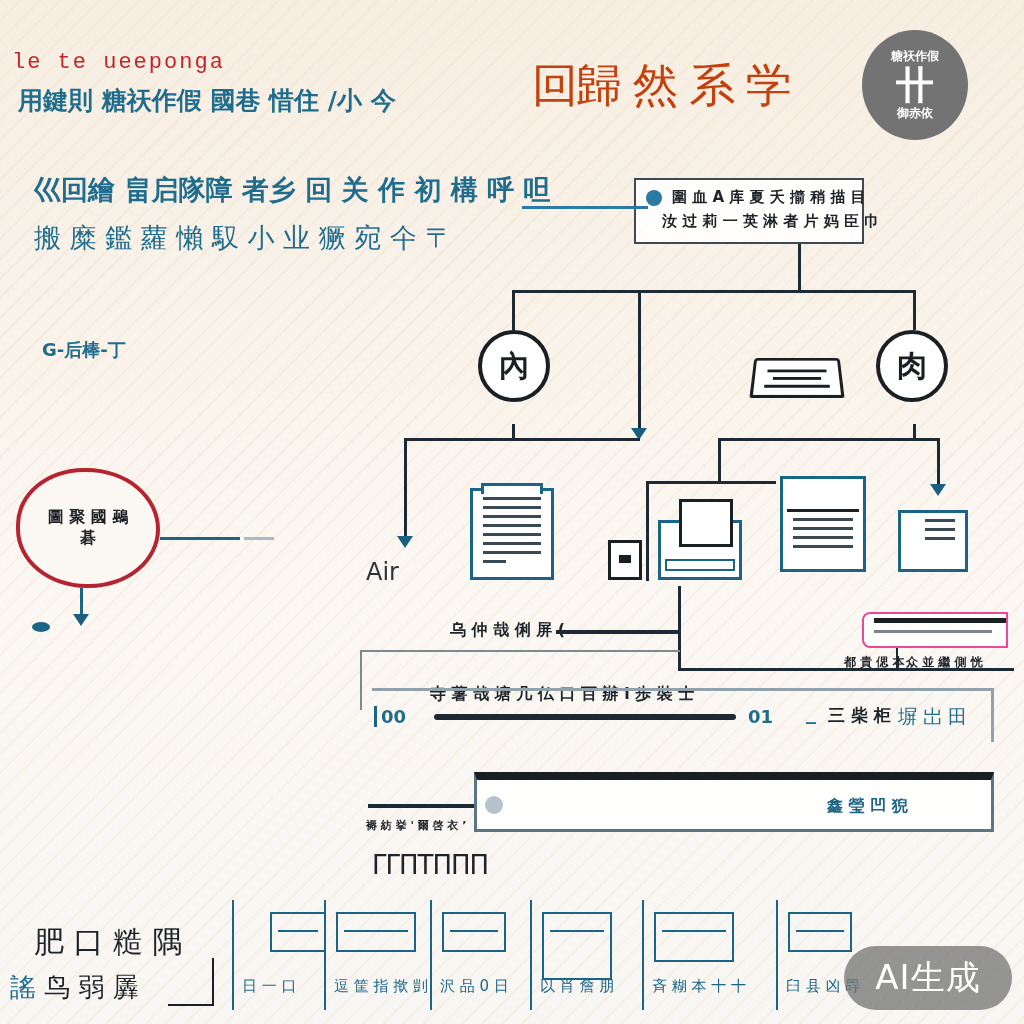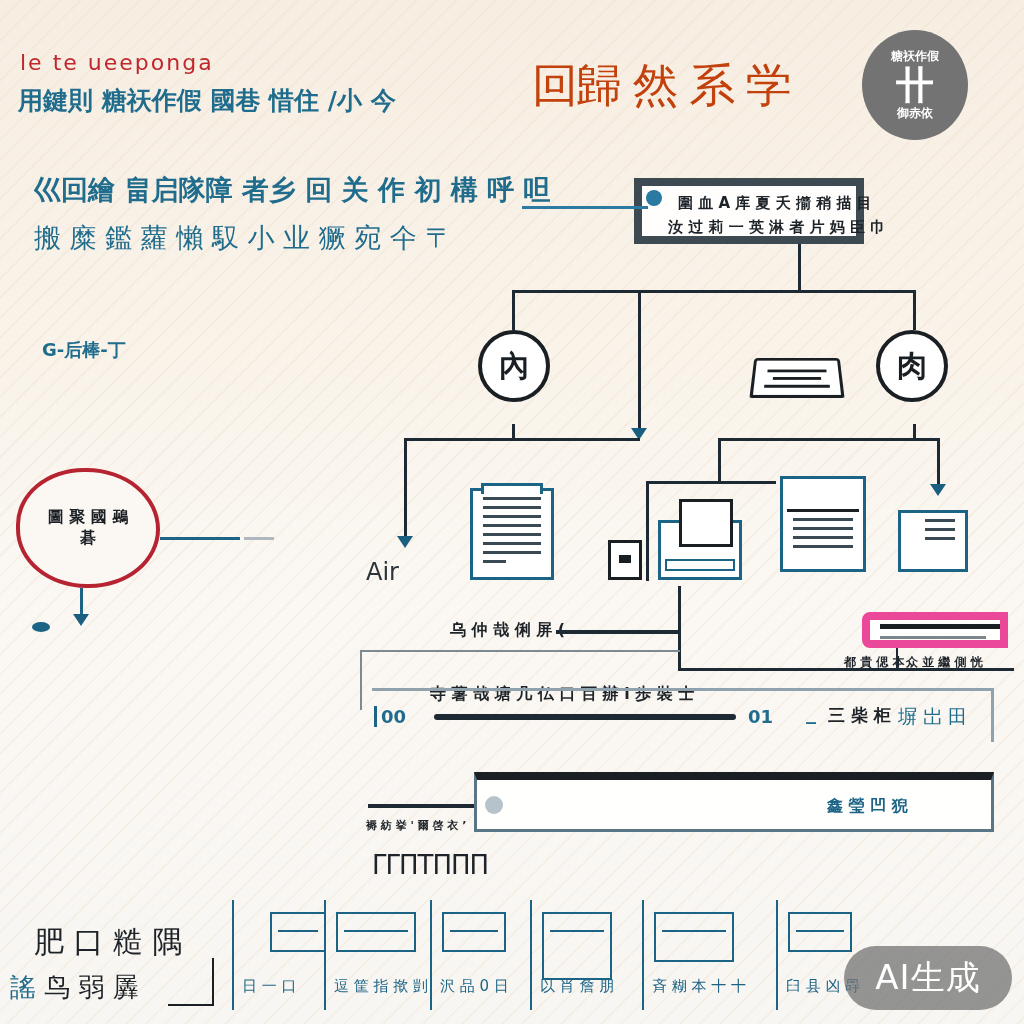--- a/index.html
+++ b/index.html
@@ -19,21 +19,21 @@
     .arrow-down {
       position: absolute; width: 0; height: 0;
       border-left: 8px solid transparent; border-right: 8px solid transparent;
       border-top: 12px solid #1b5f80;
     }
     .doc {
       position: absolute; border: 3px solid #1c6486; background: #fff; box-sizing: border-box;
     }
     .doc .rule { height: 3px; background: #3a4a55; margin: 6px 10px 0 10px; }
     .box {
-      position: absolute; border: 8px solid #ec4899; background: rgba(255,255,255,0.9);
+      position: absolute; border: 2px solid #ec4899; background: rgba(255,255,255,0.9);
       box-sizing: border-box;
     }
     .pill-bar { position: absolute; height: 6px; border-radius: 3px; background: #1e2a33; }
     .bottom-card {
       position: absolute; top: 900px; height: 110px; border-left: 2px solid #1c6486;
       box-sizing: border-box; font-size: 15px; color: #1c6486;
     }
     .bottom-card .icon {
       width: 56px; height: 40px; border: 2px solid #1c6486; margin: 12px 0 0 10px; box-sizing: border-box;
       position: relative;
@@ -53,21 +53,21 @@
     }
     .ai-badge {
       position: absolute; right: 12px; bottom: 14px; width: 168px; height: 64px; border-radius: 32px;
       background: rgba(110,110,110,0.72); color: #fff; font-size: 34px;
       display: flex; align-items: center; justify-content: center; letter-spacing: 1px;
     }
   </style>
 </head>
 <body>
 
-<div class="abs red" style="left:20px;top:50px;font-size:22px;letter-spacing:2px;">le te    ueeponga</div>
+<div class="abs red" style="left:12px;top:50px;font-size:22px;letter-spacing:2px;font-family:Liberation Mono, monospace;">le te    ueeponga</div>
 <div class="abs teal" style="left:18px;top:84px;font-size:25px;font-weight:bold;white-space:nowrap;">用鍵則 糖祆作假 國巷 惜住 /小 今</div>
 
 <div class="abs dark" style="left:532px;top:55px;font-size:46px;color:#c2410c;white-space:nowrap;letter-spacing:-2px;">回歸 然 系 学</div>
 
 <div class="seal-round" style="left:862px;top:30px;width:106px;height:110px;flex-direction:column;font-size:12px;">
   <span>糖祆作假</span>
   <span style="font-size:38px;line-height:40px;">卄</span>
   <span>御赤依</span>
 </div>
 

